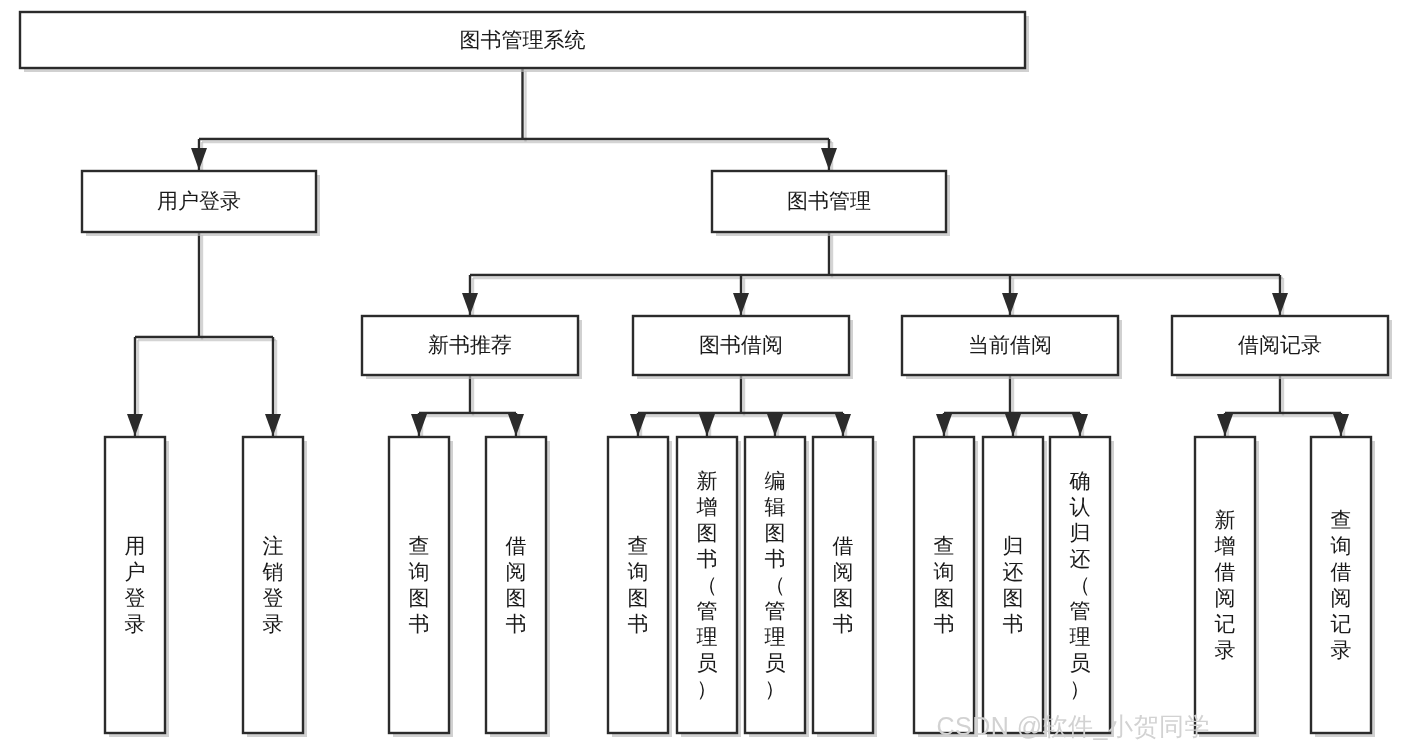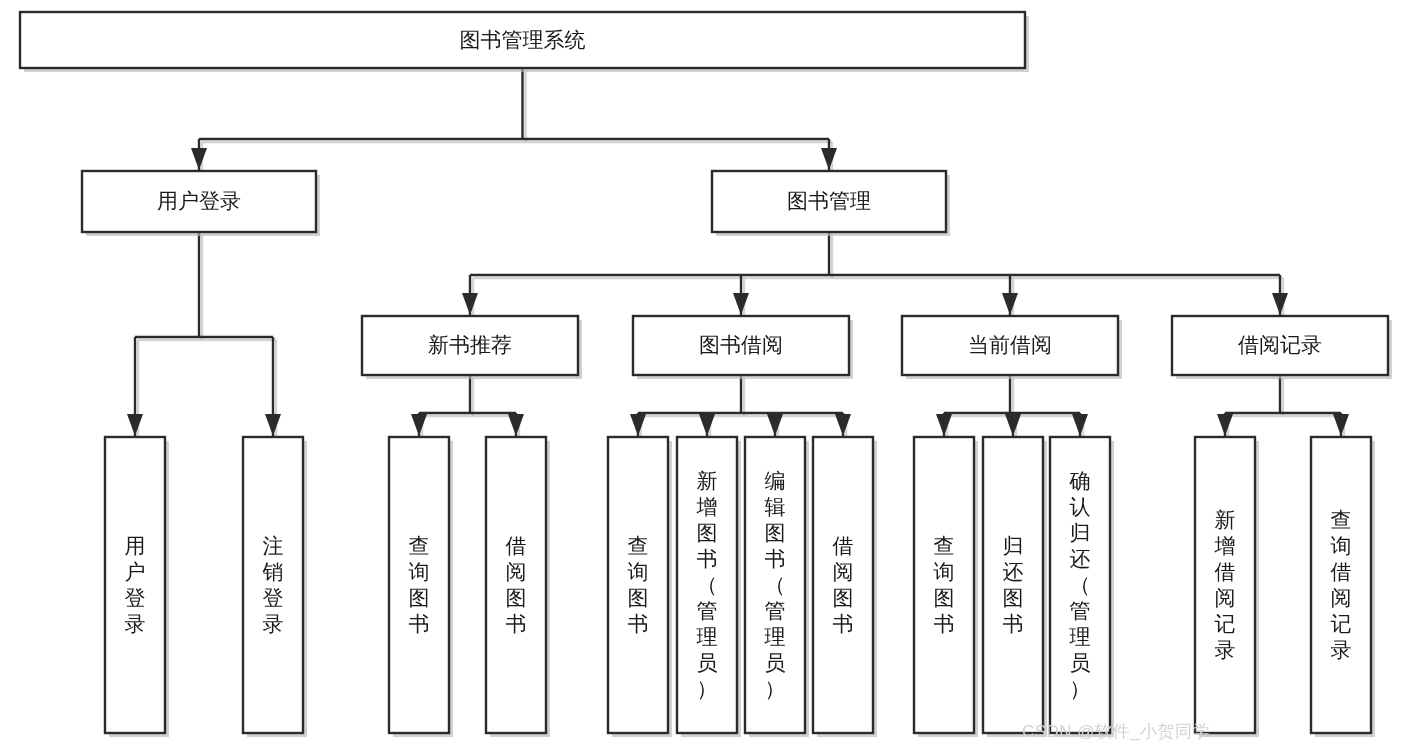--- a/index.html
+++ b/index.html
@@ -58,21 +58,21 @@
   }
   .arrow-head {
     fill: #2b2b2b;
     stroke: none;
   }
   .watermark {
     position: absolute;
     right: 8px;
     bottom: 4px;
     font-family: "Liberation Sans", "DejaVu Sans", sans-serif;
-    font-size: 17px;
+    font-size: 25px;
     color: #d2d2d2;
     white-space: nowrap;
     letter-spacing: 0.5px;
     user-select: none;
   }
 </style>
 </head>
 <body>
 
 <div id="diagram-root">

